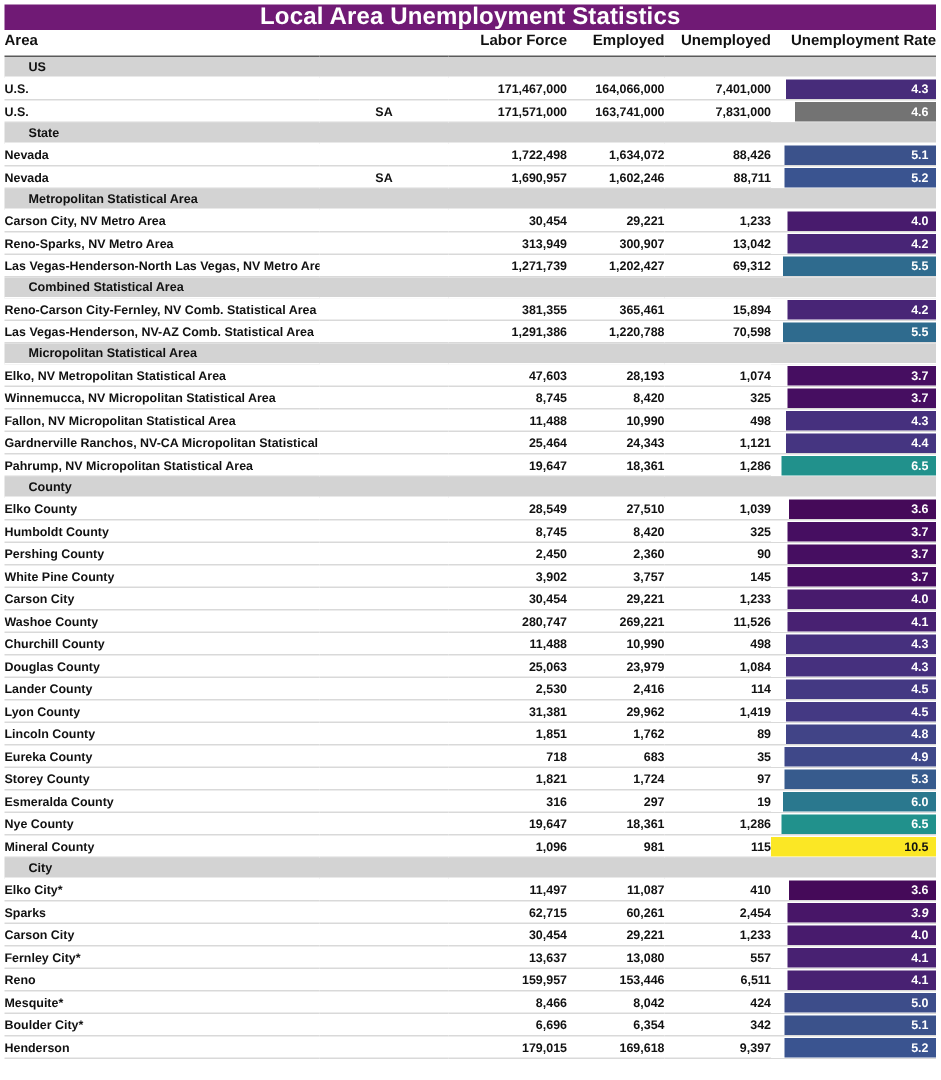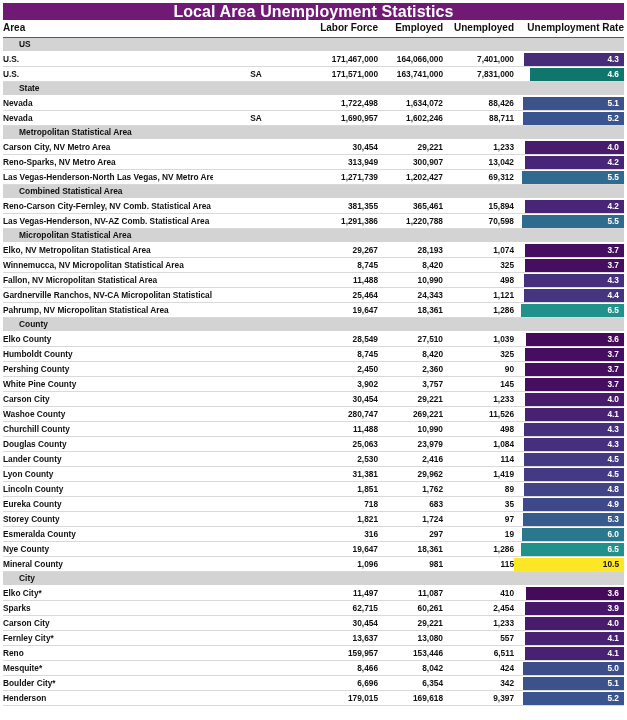--- a/index.html
+++ b/index.html
@@ -172,21 +172,21 @@
           </td>
         </tr>
         <tr class="datarow">
           <td class="d-area">U.S.</td>
           <td class="d-sa">SA</td>
           <td class="d-num">171,571,000</td>
           <td class="d-num">163,741,000</td>
           <td class="d-num">7,831,000</td>
           <td class="d-rate">
             <div class="ratebar-wrap">
-              <div class="ratebar" style="width: 94px; background: #0f766e; color: rgb(255, 255, 255);">4.6</div>
+              <div class="ratebar" style="width: 94px; background: #737373; color: rgb(255, 255, 255);">4.6</div>
             </div>
           </td>
         </tr>
         <tr class="section">
           <td class="s-label" colspan="6">State</td>
         </tr>
         <tr class="datarow">
           <td class="d-area">Nevada</td>
           <td class="d-sa"></td>
           <td class="d-num">1,722,498</td>
@@ -275,21 +275,21 @@
               <div class="ratebar" style="width: 102px; background: rgb(47, 107, 142); color: rgb(255, 255, 255);">5.5</div>
             </div>
           </td>
         </tr>
         <tr class="section">
           <td class="s-label" colspan="6">Micropolitan Statistical Area</td>
         </tr>
         <tr class="datarow">
           <td class="d-area">Elko, NV Metropolitan Statistical Area</td>
           <td class="d-sa"></td>
-          <td class="d-num">29,267</td>
+          <td class="d-num">47,603</td>
           <td class="d-num">28,193</td>
           <td class="d-num">1,074</td>
           <td class="d-rate">
             <div class="ratebar-wrap">
               <div class="ratebar" style="width: 99px; background: rgb(70, 14, 97); color: rgb(255, 255, 255);">3.7</div>
             </div>
           </td>
         </tr>
         <tr class="datarow">
           <td class="d-area">Winnemucca, NV Micropolitan Statistical Area</td>
@@ -550,21 +550,21 @@
           </td>
         </tr>
         <tr class="datarow">
           <td class="d-area">Sparks</td>
           <td class="d-sa"></td>
           <td class="d-num">62,715</td>
           <td class="d-num">60,261</td>
           <td class="d-num">2,454</td>
           <td class="d-rate">
             <div class="ratebar-wrap">
-              <div class="ratebar" style="width: 99px; background: rgb(72, 22, 104); color: rgb(255, 255, 255);">3.9</div>
+              <div class="ratebar" style="width: 99px; background: rgb(72, 22, 104); color: rgb(255, 255, 255); font-style: italic;">3.9</div>
             </div>
           </td>
         </tr>
         <tr class="datarow">
           <td class="d-area">Carson City</td>
           <td class="d-sa"></td>
           <td class="d-num">30,454</td>
           <td class="d-num">29,221</td>
           <td class="d-num">1,233</td>
           <td class="d-rate">

